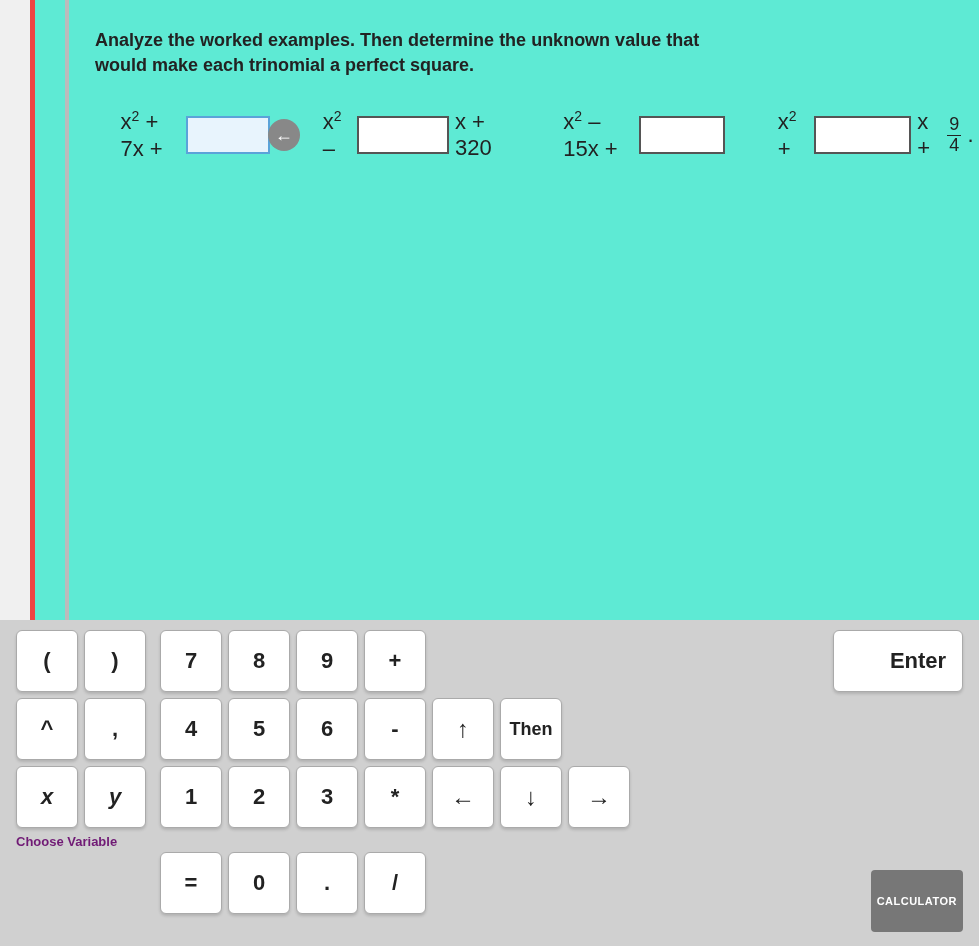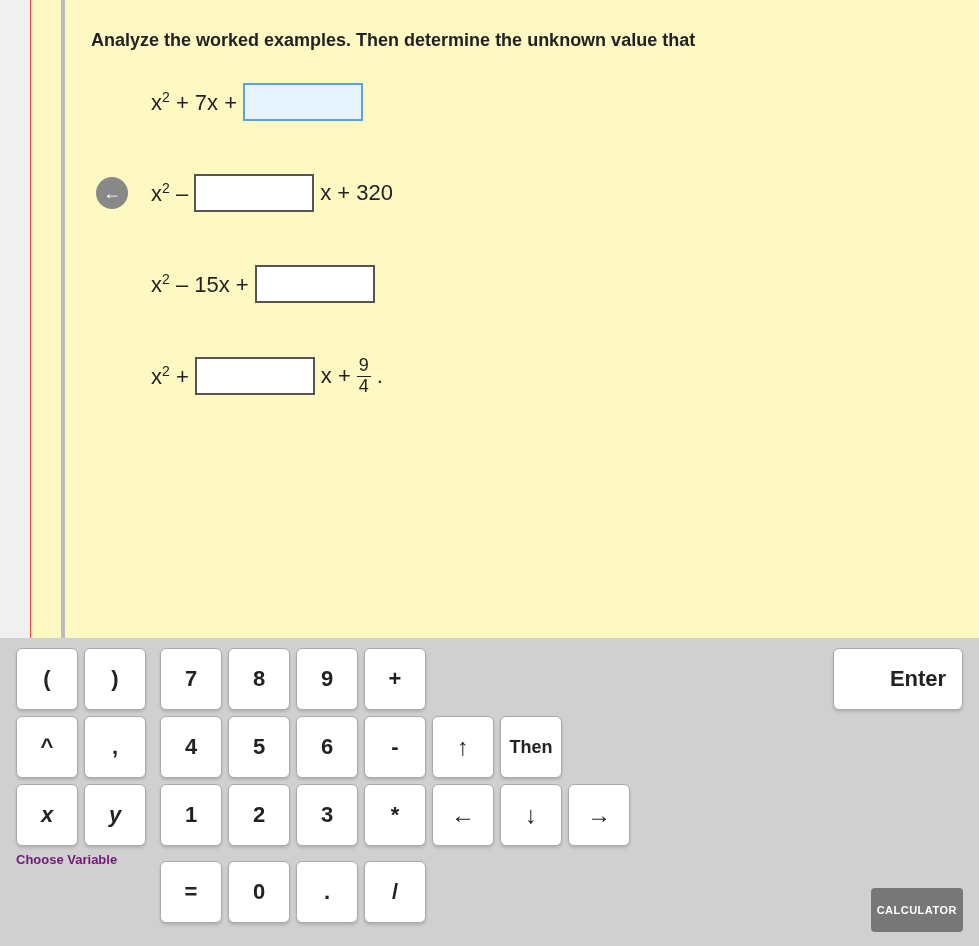--- a/index.html
+++ b/index.html
@@ -7,25 +7,25 @@
       font-family: Arial, sans-serif;
       background: #f0f0f0;
       width: 979px;
       height: 946px;
       overflow: hidden;
       display: flex;
       flex-direction: column;
     }
 
     .main-content {
-      background: #fef9c3;
+      background: #5eead4;
       flex: 1;
       padding: 28px 40px 20px 60px;
       position: relative;
-      border-left: 1px solid #ef4444;
+      border-left: 5px solid #ef4444;
       margin-left: 30px;
       overflow: hidden;
     }
 
     .vertical-line {
       position: absolute;
       left: 30px;
       top: 0;
       bottom: 0;
       width: 4px;
@@ -36,23 +36,24 @@
       font-size: 18px;
       font-weight: bold;
       color: #222222;
       line-height: 1.4;
       margin-bottom: 30px;
       max-width: 700px;
     }
 
     .problem-area {
       display: flex;
-      flex-direction: column;
+      flex-direction: row;
       gap: 53px;
       padding-left: 60px;
+      justify-content: center;
     }
 
     .equation-row {
       display: flex;
       align-items: center;
       gap: 6px;
       font-size: 22px;
       color: #222;
       position: relative;
     }
@@ -193,36 +194,37 @@
       font-weight: bold;
     }
 
     .calculator-icon {
       background: #777;
       color: white;
       border-radius: 4px;
       font-size: 12px;
       padding: 2px 6px;
       min-width: 62px;
-      height: 44px;
+      height: 62px;
       display: flex;
       align-items: center;
       justify-content: center;
       cursor: pointer;
       margin-top: 36px;
     }
   </style>
 </head>
 <body>
 
 <div class="main-content">
   <div class="vertical-line"></div>
 
   <div class="instructions">
     <span>Analyze the worked examples. Then determine the unknown value that</span><br>
+    <span>would make each trinomial a perfect square.</span>
   </div>
 
   <div class="problem-area">
 
     <div class="equation-row">
       <span>x<span class="superscript">2</span> + 7x + </span>
       <span class="answer-box highlighted"></span>
     </div>
 
     <div class="equation-row">

